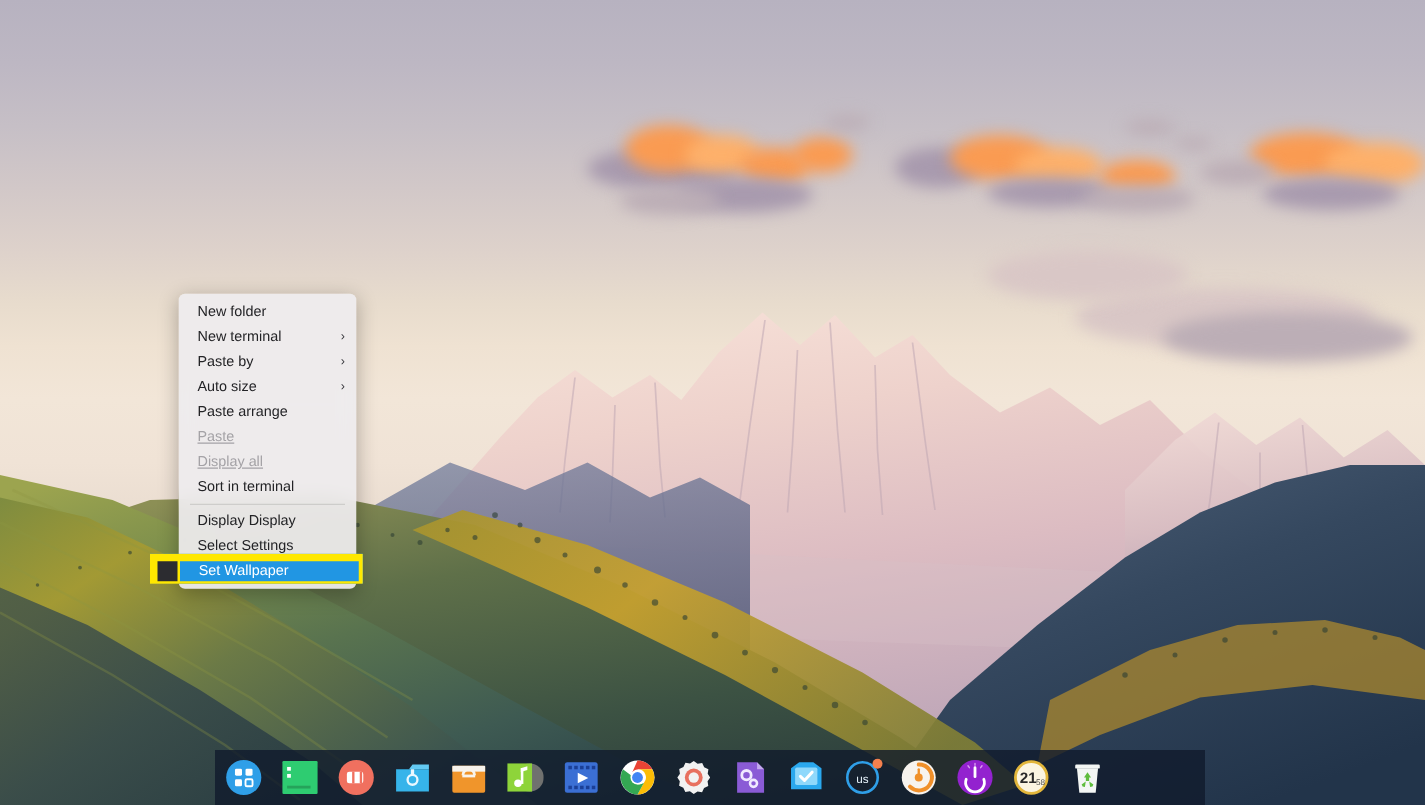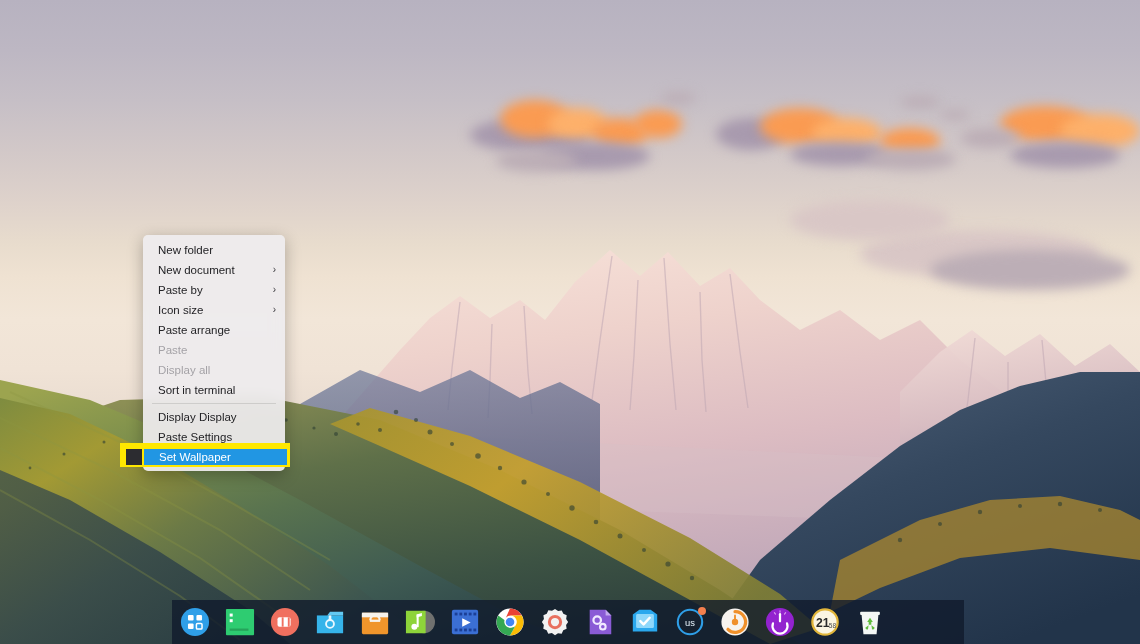--- a/index.html
+++ b/index.html
@@ -55,21 +55,21 @@
     position:relative;
     height:20px;
     line-height:20px;
     padding-left:15px;
     padding-right:14px;
     font-size:11.5px;
     color:#232326;
     white-space:nowrap;
     cursor:default;
   }
-  .menu-item.disabled { color:#a4a2a6; }
+  .menu-item.disabled { color:#a4a2a6;text-decoration:underline; }
   .menu-item .arrow {
     position:absolute; right:9px; top:0;
     font-size:10px; color:#3a3a3f; line-height:20px;
   }
   .menu-sep {
     height:1px;
     background:rgba(0,0,0,0.11);
     margin:3px 9px 3px 9px;
   }
   .menu-item.selected {
@@ -307,30 +307,30 @@
       <circle cx="980" cy="512" r="2.2"></circle>
         <circle cx="1020" cy="506" r="2"></circle>
       <circle cx="1060" cy="504" r="2.2"></circle>
         <circle cx="1100" cy="510" r="2"></circle>
     </g>
   </svg>
 </div>
 
 <div id="context-menu">
     <div class="menu-item"><span>New folder</span></div>
-    <div class="menu-item"><span>New document</span><span class="arrow">›</span></div>
+    <div class="menu-item"><span>New terminal</span><span class="arrow">›</span></div>
     <div class="menu-item"><span>Paste by</span><span class="arrow">›</span></div>
-    <div class="menu-item"><span>Icon size</span><span class="arrow">›</span></div>
+    <div class="menu-item"><span>Auto size</span><span class="arrow">›</span></div>
     <div class="menu-item"><span>Paste arrange</span></div>
     <div class="menu-item disabled"><span>Paste</span></div>
     <div class="menu-item disabled"><span>Display all</span></div>
     <div class="menu-item"><span>Sort in terminal</span></div>
     <div class="menu-sep"></div>
     <div class="menu-item"><span>Display Display</span></div>
-    <div class="menu-item"><span>Paste Settings</span></div>
+    <div class="menu-item"><span>Select Settings</span></div>
     <div class="menu-item selected"><span>Set Wallpaper</span></div>
   </div>
 
 <div id="wallpaper-highlight">
   <div class="dark-chip"></div>
   <div class="inner-sel"></div>
   <div class="hl-label">Set Wallpaper</div>
 </div>
 
 <div id="taskbar">

